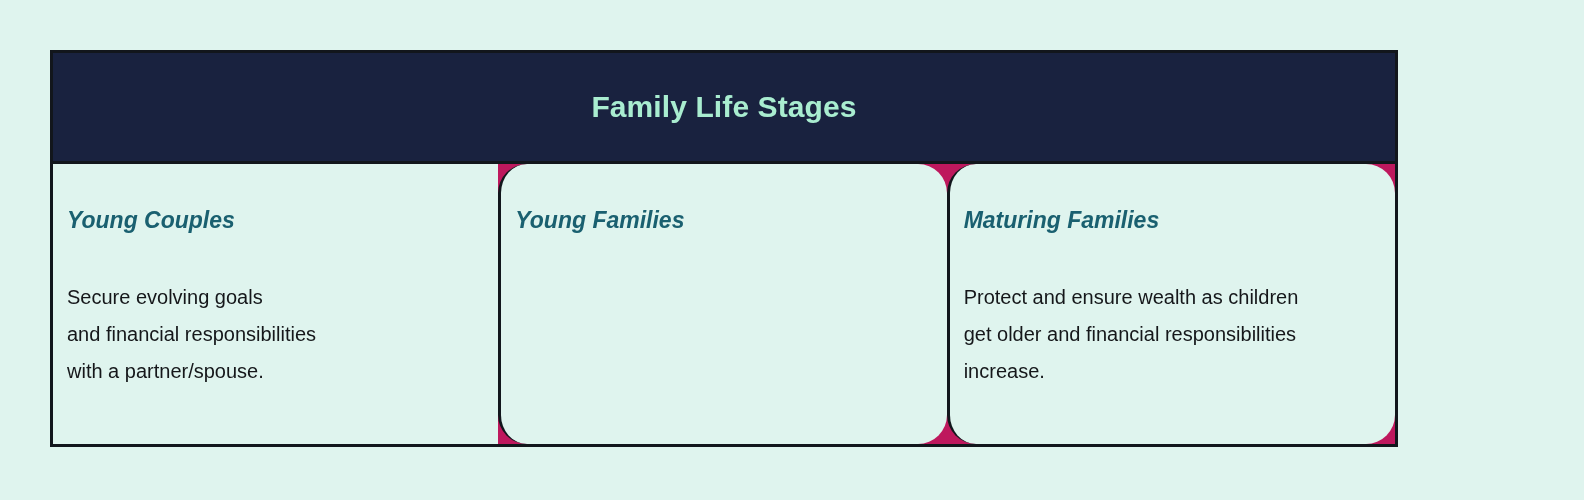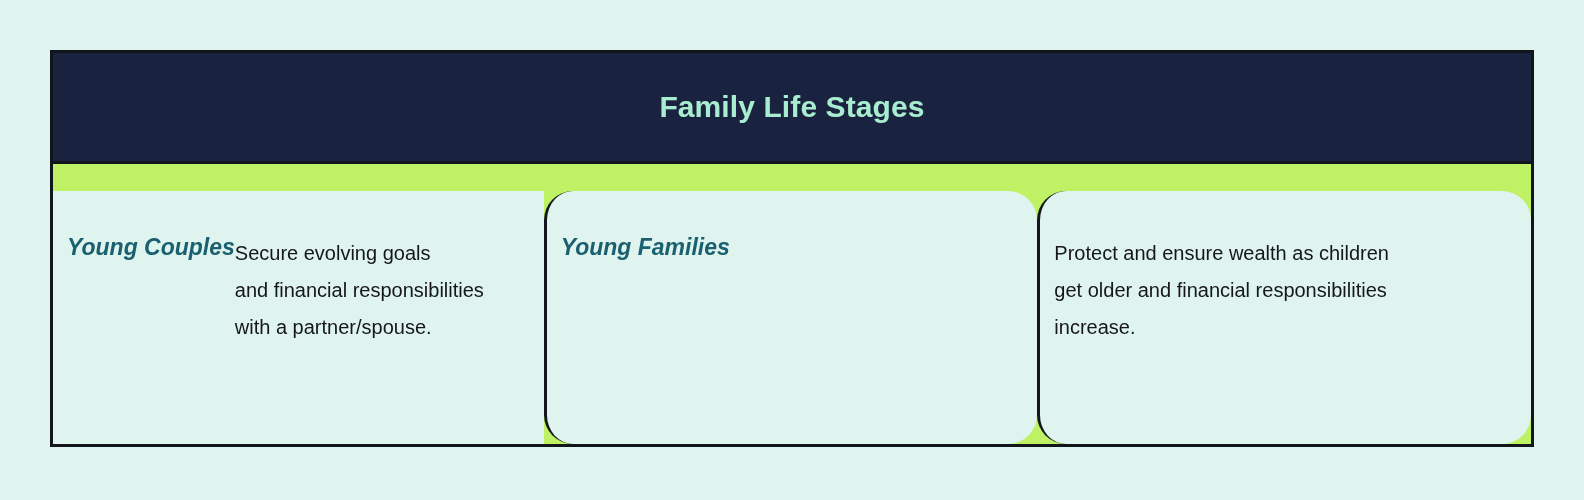--- a/index.html
+++ b/index.html
@@ -11,27 +11,27 @@
     height: 500px;
     background: #dff4ee;
     font-family: "Liberation Sans", sans-serif;
     overflow: hidden;
   }
 
   #table-wrap {
     position: absolute;
     left: 50px;
     top: 50px;
-    width: 1484px;
+    width: 1348px;
     height: 397px;
     box-sizing: border-box;
     border: 3px solid #12161c;
     display: flex;
     flex-direction: column;
-    background: #bef264;
+    background: #be185d;
   }
 
   #header-band {
     flex: 0 0 108px;
     background: #19223f;
     border-bottom: 3px solid #12161c;
     display: flex;
     align-items: center;
     justify-content: center;
   }
@@ -49,22 +49,22 @@
     flex: 1 1 auto;
     display: flex;
     align-items: stretch;
   }
 
   .column {
     flex: 1 1 0;
     box-sizing: border-box;
     padding: 44px 38px 0 14px;
     display: flex;
+    flex-direction: column;
     background: #dff4ee;
-    margin-top: 27px;
   }
 
   .column + .column {
     border-left: 3px solid #12161c;
     border-radius: 29px;
   }
 
   .col-heading {
     color: #1a6070;
     font-size: 23px;
@@ -99,19 +99,20 @@
       <div class="col-body">Secure evolving goals
 and financial responsibilities
 with a partner/spouse.</div>
     </div>
 
     <div class="column">
       <div class="col-heading">Young Families</div>
     </div>
 
     <div class="column">
+      <div class="col-heading">Maturing Families</div>
       <div class="col-body">Protect and ensure wealth as children
 get older and financial responsibilities
 increase.</div>
     </div>
 
   </div>
 </div>
 
 </body></html>

